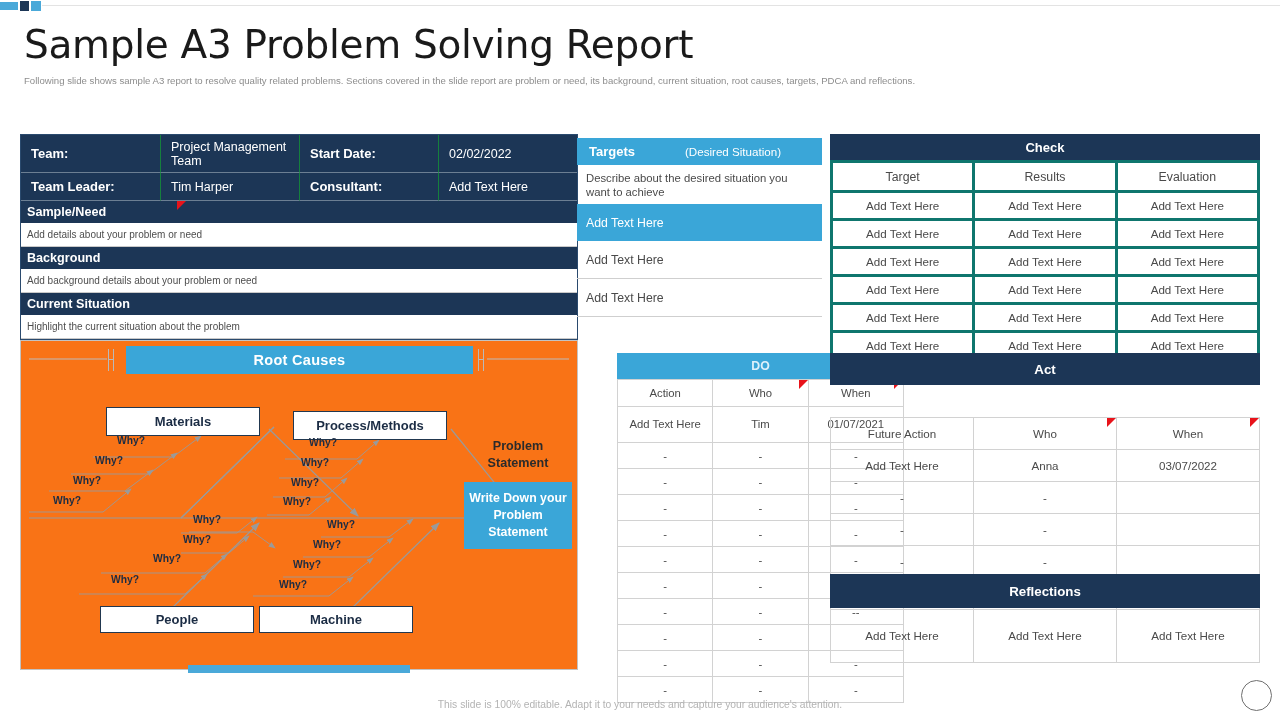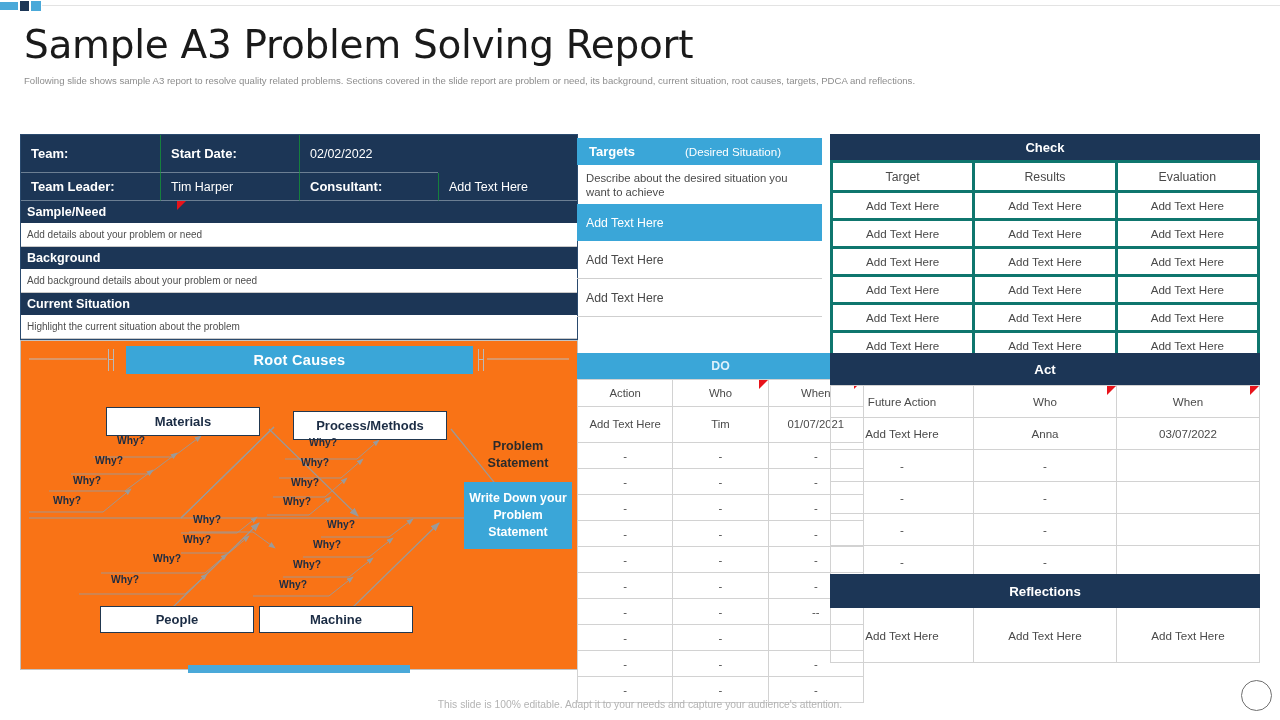--- a/index.html
+++ b/index.html
@@ -123,21 +123,21 @@
   #targets .desc {
     padding:6px 8px 5px 9px; font-size:11.3px; color:#4a4a4a; line-height:14px;
   }
   #targets .row {
     height:37px; display:flex; align-items:center; padding-left:9px;
     font-size:12.3px; color:#4a4a4a; border-bottom:1px solid #cfcfcf;
   }
   #targets .row.sel { background:#3aa6d8; color:#ffffff; border-bottom:none; }
 
   
-  #do-tbl { position:absolute; left:577px; top:353px; width:287px; }
+  #do-tbl { position:absolute; left:577px; top:353px; width:287px;padding-left:40px; }
   #do-tbl .hdr {
     height:26px; background:#3aa6d8; color:#ddf1fb; font-weight:bold;
     font-size:12.3px; display:flex; align-items:center; justify-content:center;
   }
   #do-tbl table { border-collapse:collapse; width:100%; table-layout:fixed; }
   #do-tbl th, #do-tbl td {
     border:1px solid #d2d2d2; font-weight:normal; font-size:11.3px;
     color:#4a4a4a; text-align:center; height:25px; padding:0;
   }
   #do-tbl th { height:26px; position:relative; }
@@ -155,21 +155,21 @@
     color:#4a4a4a; text-align:center; height:25px; padding:0;
   }
   #check-tbl th { height:27px; font-size:12.3px; }
 
   
   #act-tbl { position:absolute; left:830px; top:353px; width:430px; }
   #act-tbl .hdr {
     height:32px; background:#1c3656; color:#fff; font-weight:bold; font-size:13.3px;
     display:flex; align-items:center; justify-content:center;
   }
-  #act-tbl table { border-collapse:collapse; width:100%; table-layout:fixed; }
+  #act-tbl table { border-collapse:collapse; width:100%; table-layout:fixed;margin-top:32px; }
   #act-tbl th, #act-tbl td {
     border:1px solid #d2d2d2; font-weight:normal; font-size:11.6px;
     color:#4a4a4a; text-align:center; height:31px; padding:0;
   }
   #act-tbl th { height:31px; position:relative; }
 
   
   #refl { position:absolute; left:830px; top:574px; width:430px; }
   #refl .hdr {
     height:34px; background:#1c3656; color:#fff; font-weight:bold; font-size:13.3px;
@@ -200,20 +200,21 @@
   <div class="sq-blue"></div>
   <div class="rule"></div>
 </div>
 
 <div id="title">Sample A3 Problem Solving Report</div>
 <div id="subtitle">Following slide shows sample A3 report to resolve quality related problems. Sections covered in the slide report are problem or need, its background, current situation, root causes, targets, PDCA and reflections.</div>
 
 <div id="info-table">
   <div class="r">
     <div class="c lbl w1 h1">Team:</div>
+    <div class="c w2 h1">Project Management Team</div>
     <div class="c lbl w3 h1">Start Date:</div>
     <div class="c w4 h1">02/02/2022</div>
   </div>
   <div class="r">
     <div class="c lbl w1 h2">Team Leader:</div>
     <div class="c w2 h2">Tim Harper</div>
     <div class="c lbl w3 h2">Consultant:</div>
     <div class="c w4 h2">Add Text Here</div>
   </div>
 

